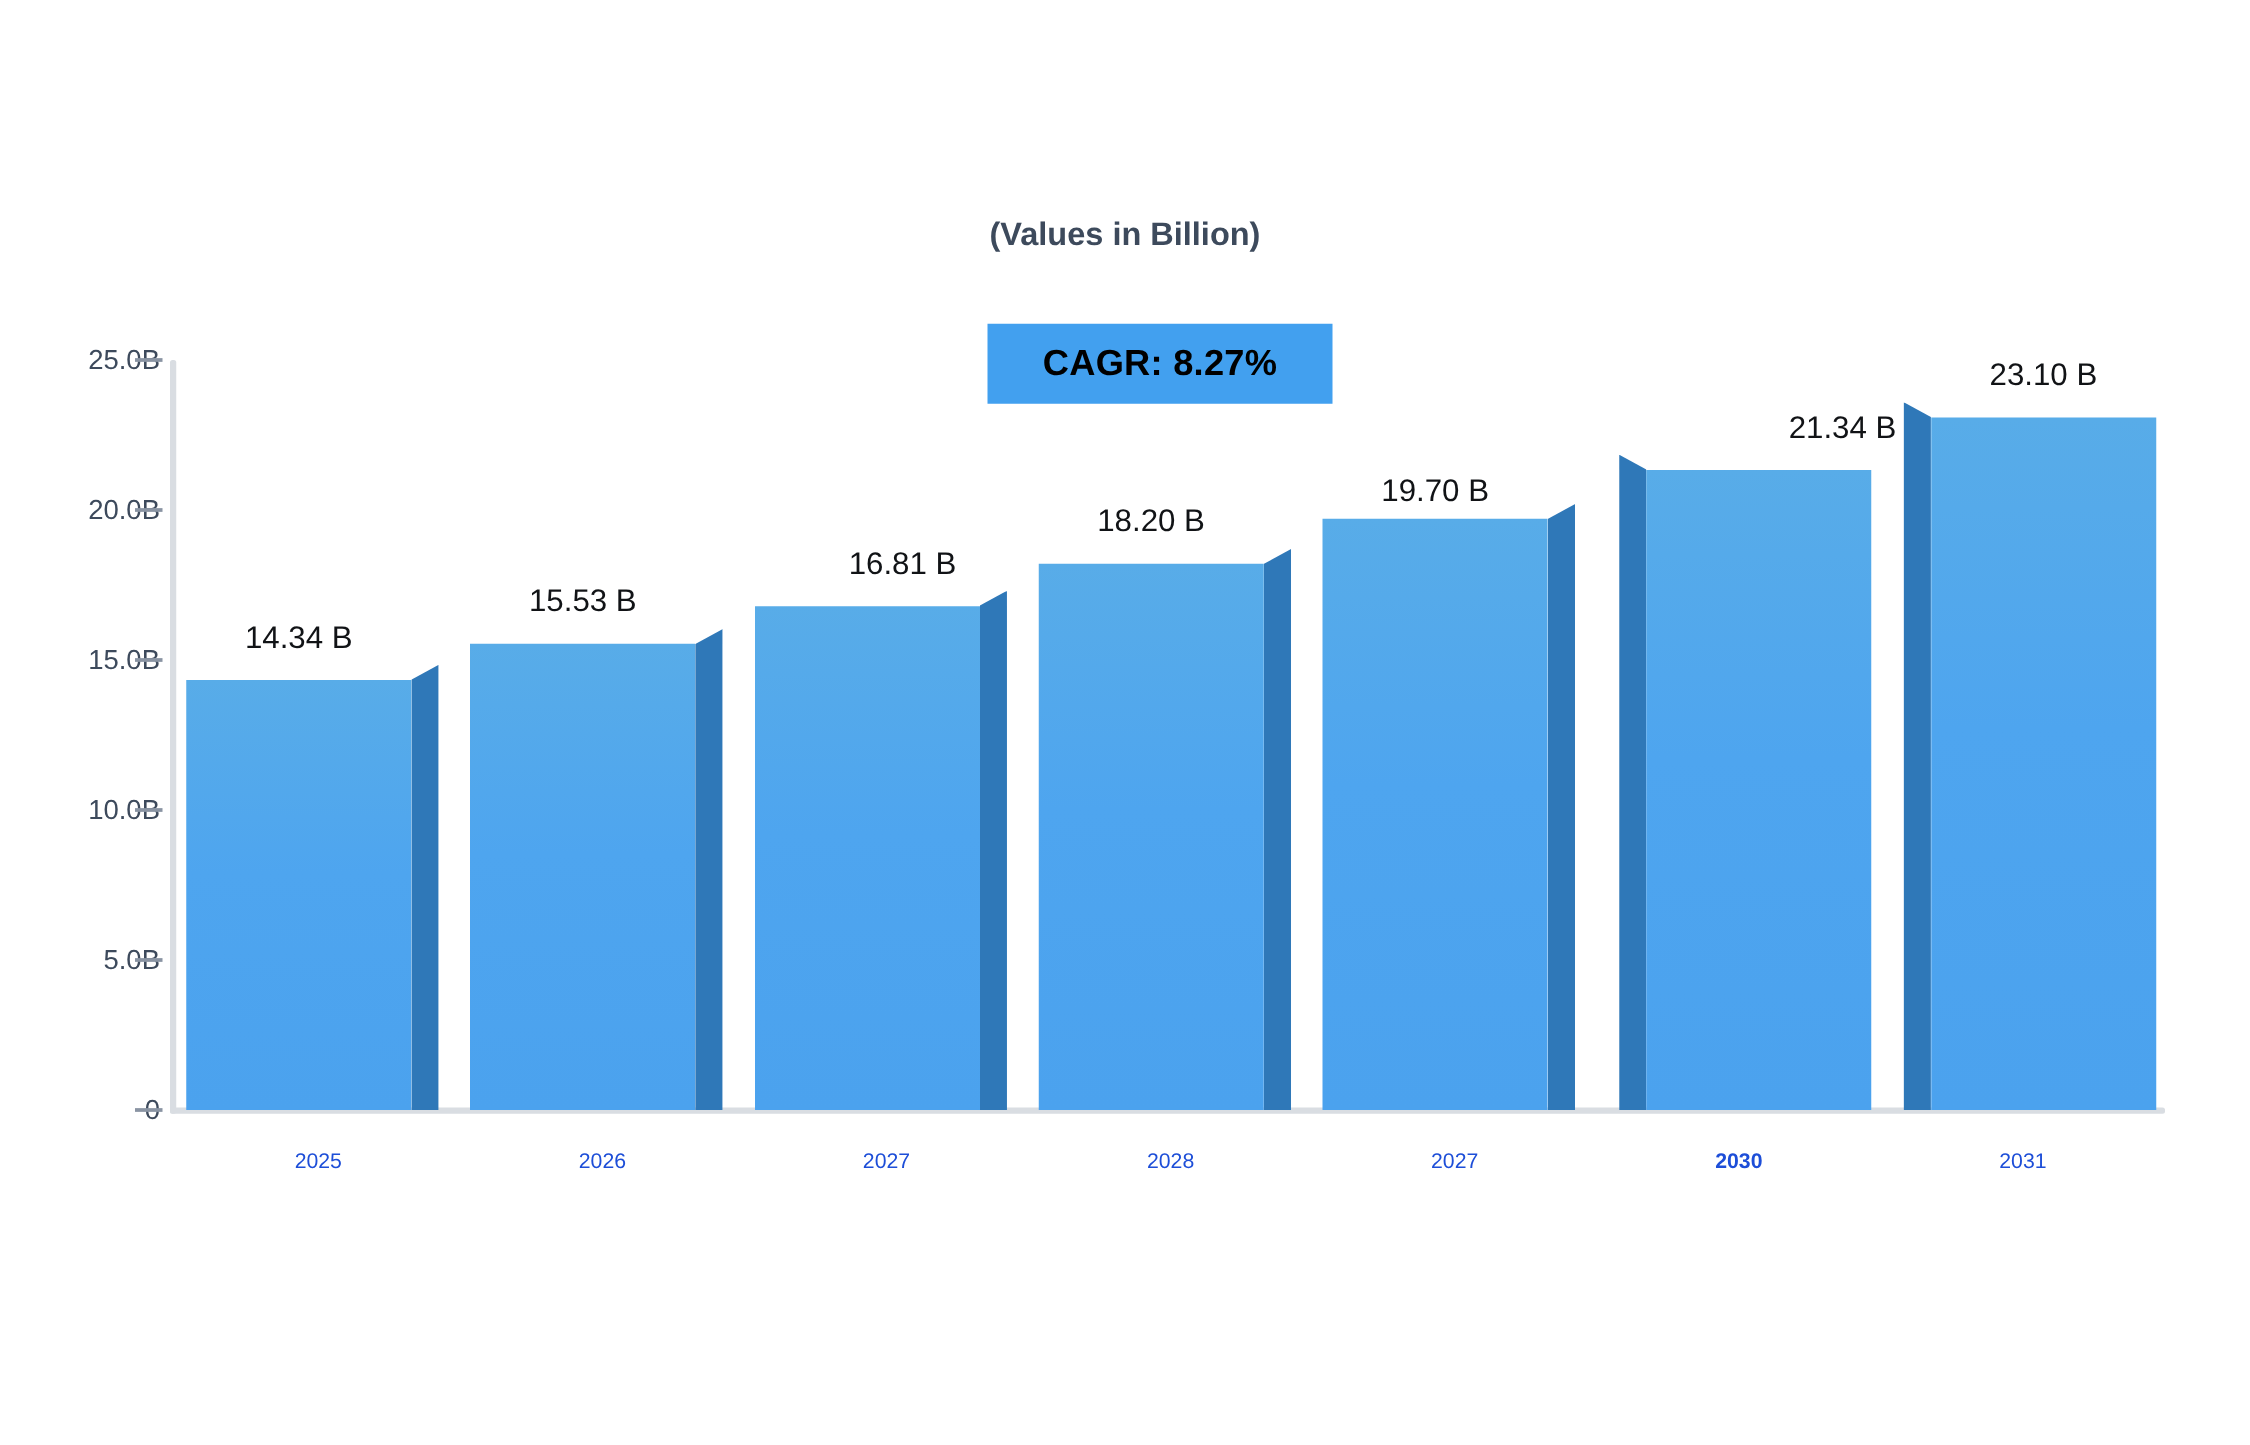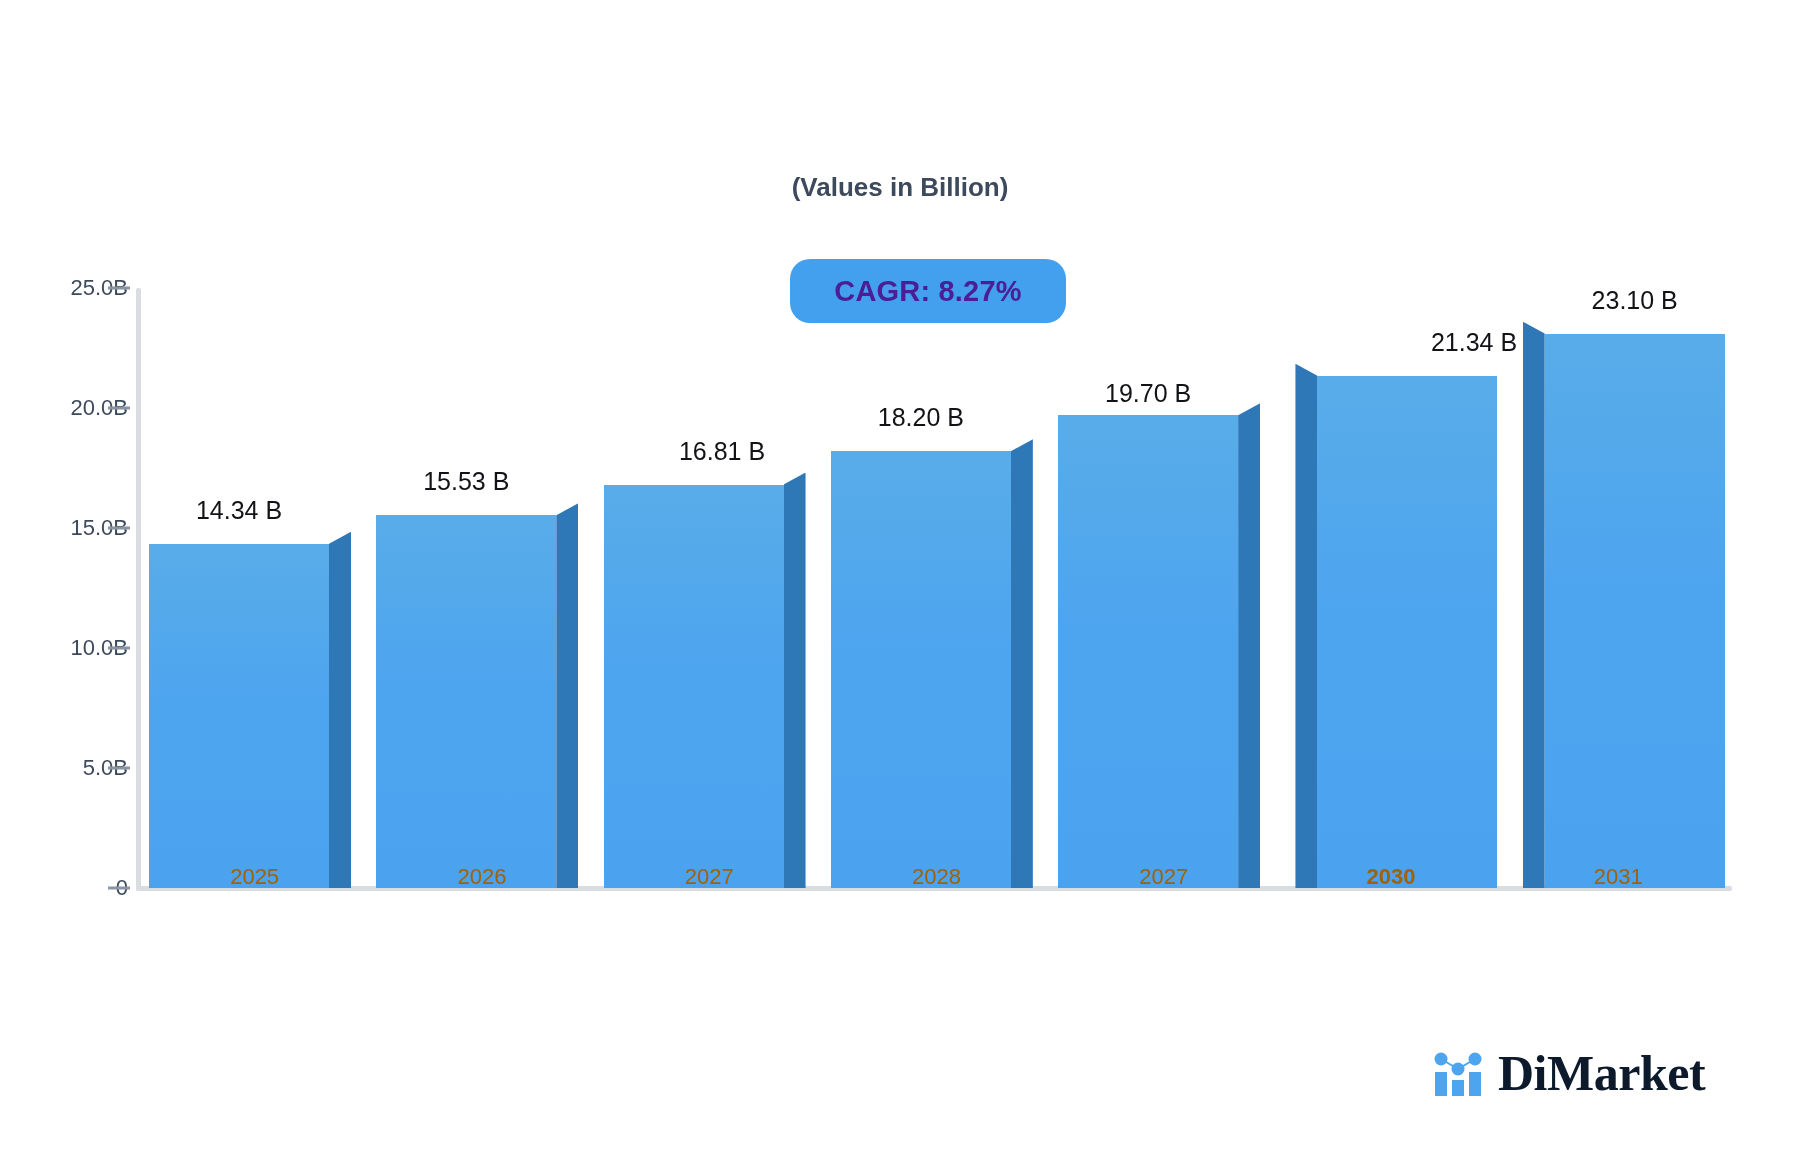--- a/index.html
+++ b/index.html
@@ -42,22 +42,22 @@
   }
 
   
   #cagr-badge {
     position: absolute;
     top: 259px;
     left: 790px;
     width: 276px;
     height: 64px;
     background: #42a0ef;
-    border-radius: 20px;
-    color: #4c1d95;
+    border-radius: 0;
+    color: #000000;
     font-size: 29px;
     font-weight: bold;
     display: flex;
     align-items: center;
     justify-content: center;
     letter-spacing: 0.2px;
   }
 
   
   #plot {
@@ -123,24 +123,24 @@
   }
   .bar-label {
     position: absolute;
     text-align: center;
     font-size: 25px;
     color: #111316;
     white-space: nowrap;
   }
   .x-label {
     position: absolute;
-    top: 864px;
-    text-align: center;
-    font-size: 22px;
-    color: #a16207;
+    top: 919px;
+    text-align: center;
+    font-size: 17px;
+    color: #1d4ed8;
     white-space: nowrap;
   }
 
   
   #logo {
     position: absolute;
     left: 1432px;
     top: 1048px;
     display: flex;
     align-items: center;
@@ -217,27 +217,14 @@
         <div class="x-label" style="left: 141px; width: 227.286px;">2025</div>
         <div class="x-label" style="left: 368.286px; width: 227.286px;">2026</div>
         <div class="x-label" style="left: 595.571px; width: 227.286px;">2027</div>
         <div class="x-label" style="left: 822.857px; width: 227.286px;">2028</div>
         <div class="x-label" style="left: 1050.14px; width: 227.286px;">2027</div>
         <div class="x-label" style="left: 1277.43px; width: 227.286px; font-weight: bold;">2030</div>
         <div class="x-label" style="left: 1504.71px; width: 227.286px;">2031</div>
       </div>
   </div>
 
-  <div id="logo">
-    <svg width="52" height="46" viewBox="0 0 52 46">
-      <line x1="9" y1="9" x2="26" y2="19" stroke="#4ea5ef" stroke-width="2"></line>
-      <line x1="26" y1="19" x2="43" y2="9" stroke="#4ea5ef" stroke-width="2"></line>
-      <circle cx="9" cy="9" r="6.5" fill="#4ea5ef"></circle>
-      <circle cx="26" cy="19" r="6.5" fill="#4ea5ef"></circle>
-      <circle cx="43" cy="9" r="6.5" fill="#4ea5ef"></circle>
-      <rect x="3" y="22" width="12" height="24" fill="#4ea5ef"></rect>
-      <rect x="20" y="30" width="12" height="16" fill="#4ea5ef"></rect>
-      <rect x="37" y="22" width="12" height="24" fill="#4ea5ef"></rect>
-    </svg>
-    <div id="logo-text">DiMarket</div>
-  </div>
 
 </div>
 
 </body></html>

